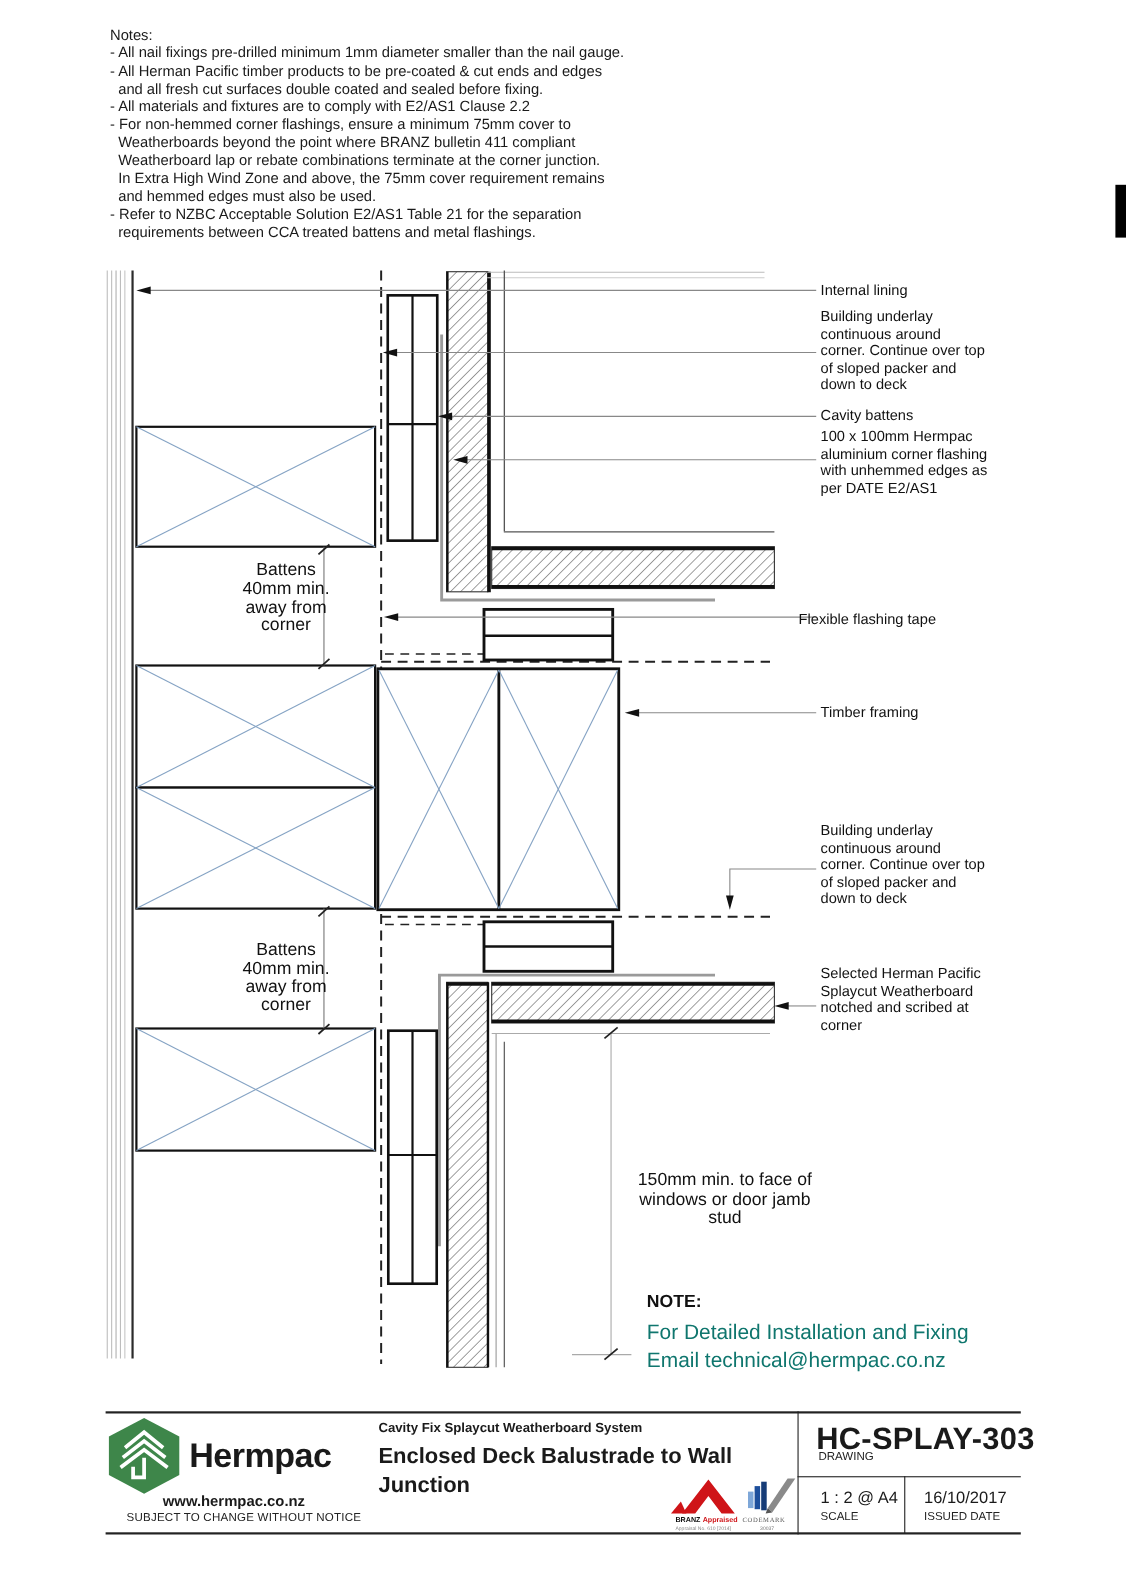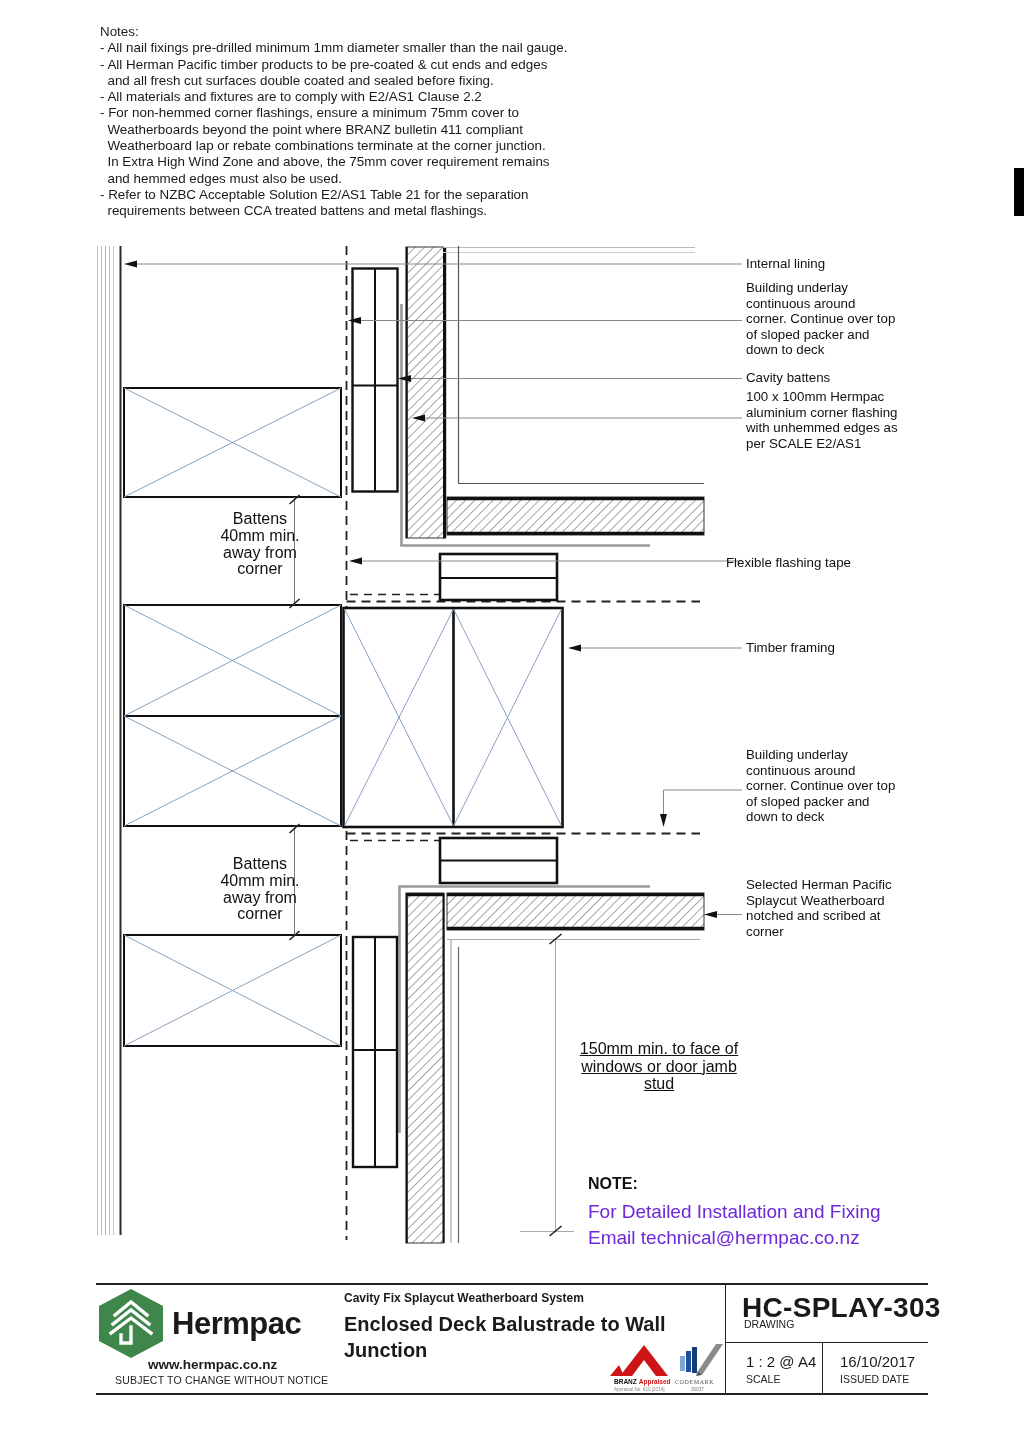--- a/index.html
+++ b/index.html
@@ -4,21 +4,21 @@
 <style>
   html,body{margin:0;padding:0;background:#ffffff;}
   #page{position:relative;width:1024px;height:1449px;background:#fff;overflow:hidden;
         font-family:"Liberation Sans",sans-serif;color:#1a1a1a;}
   #dwg{position:absolute;left:0;top:0;}
   .abs{position:absolute;}
   .noteln{white-space:pre;font-size:13.4px;line-height:16.3px;}
   .lbl{font-size:13.3px;line-height:15.6px;color:#111;}
   .dimtxt{font-size:16px;line-height:16.8px;text-align:center;color:#111;}
   .note-title{font-size:16px;font-weight:bold;color:#111;}
-  .note-line{font-size:19px;line-height:26px;color:#6d28d9;}
+  .note-line{font-size:19px;line-height:26px;color:#0f766e;}
   .f-system{font-size:12px;font-weight:bold;}
   .f-title{font-size:20px;font-weight:bold;line-height:26px;width:360px;}
   .f-num{font-size:28px;font-weight:bold;letter-spacing:.3px;}
   .f-small{font-size:10.5px;color:#222;}
   .f-val{font-size:15px;}
   .brand{font-size:31px;font-weight:bold;letter-spacing:-.5px;}
   .site{font-size:13.5px;font-weight:bold;}
   .subject{font-size:10.5px;letter-spacing:.2px;color:#222;}
 </style>
 </head>
@@ -212,21 +212,21 @@
     <div>of sloped packer and</div>
     <div>down to deck</div>
   </div>
 
   <div class="abs lbl" style="left:746px;top:370px;">Cavity battens</div>
 
   <div class="abs lbl" style="left:746px;top:389px;">
     <div>100 x 100mm Hermpac</div>
     <div>aluminium corner flashing</div>
     <div>with unhemmed edges as</div>
-    <div>per SCALE E2/AS1</div>
+    <div>per DATE E2/AS1</div>
   </div>
 
   <div class="abs lbl" style="left:726px;top:555px;">Flexible flashing tape</div>
 
   <div class="abs lbl" style="left:746px;top:640px;">Timber framing</div>
 
   <div class="abs lbl" style="left:746px;top:747px;">
     <div>Building underlay</div>
     <div>continuous around</div>
     <div>corner. Continue over top</div>
@@ -248,21 +248,21 @@
     <div>corner</div>
   </div>
 
   <div class="abs dimtxt" style="left:204px;top:856px;width:112px;">
     <div>Battens</div>
     <div>40mm min.</div>
     <div>away from</div>
     <div>corner</div>
   </div>
 
-  <div class="abs dimtxt" style="left:566px;top:1040px;width:186px;line-height:17.5px;text-decoration:underline;">
+  <div class="abs dimtxt" style="left:566px;top:1064px;width:186px;line-height:17.5px;">
     <div>150mm min. to face of</div>
     <div>windows or door jamb stud</div>
   </div>
 
   <div class="abs" style="left:588px;top:1175px;">
     <div class="note-title">NOTE:</div>
     <div style="margin-top:6px;">
       <div class="note-line">For Detailed Installation and Fixing</div>
       <div class="note-line">Email technical@hermpac.co.nz</div>
     </div>

